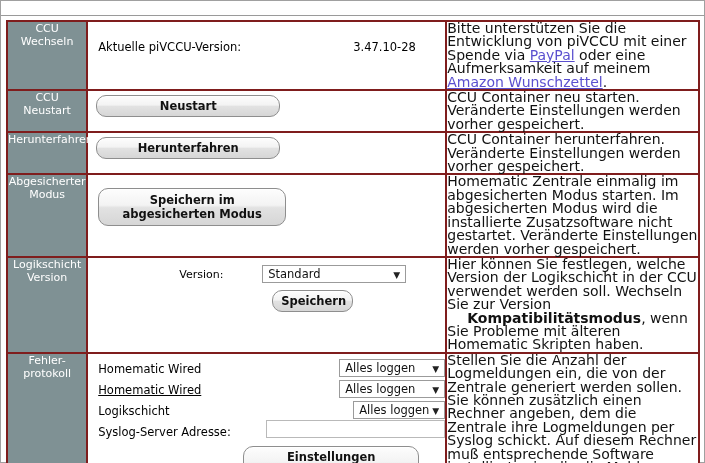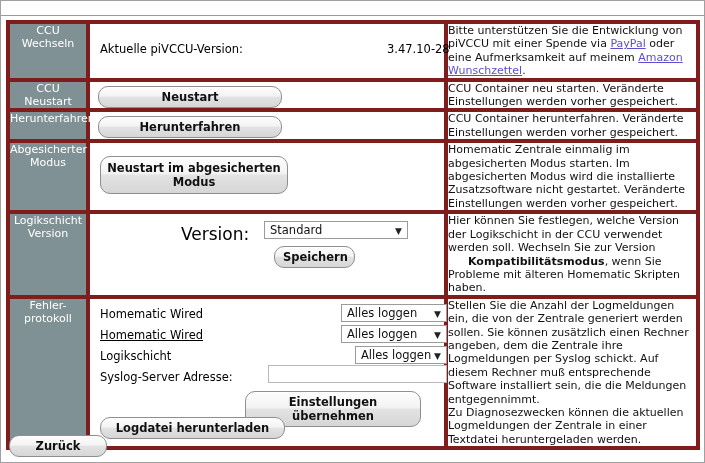--- a/index.html
+++ b/index.html
@@ -46,21 +46,21 @@
   
   .maint-table {
     position: absolute;
     left: 5px;
     top: 19px;
     width: 694px;
     border-collapse: collapse;
     table-layout: fixed;
   }
   .maint-table > tbody > tr > td {
-    border: 4px solid #7f1d1d;
+    border: 2px solid #7f1d1d;
     vertical-align: top;
     padding: 0;
   }
   .col-label  { width: 80px; }
   .col-body   { width: 358px; }
   .col-desc   { width: 252px; }
 
   td.cell-label {
     background: #7f9194;
     color: #ffffff;
@@ -71,21 +71,21 @@
     padding: 2px 3px;
   }
   td.cell-body {
     background: #ffffff;
     padding: 0;
     border-radius: 27px;
   }
   td.cell-desc {
     background: #ffffff;
     padding: 2px 4px 2px 5px;
-    font-size: 11px;
+    font-size: 14px;
     line-height: 13.4px;
     color: #111111;
   }
   td.cell-desc b { font-weight: bold; padding-left: 20px; }
   td.cell-desc a {
     color: #5a4fcf;
     text-decoration: underline;
   }
 
   
@@ -115,21 +115,20 @@
     position: absolute;
     left: 10px; top: 18px;
     font-size: 11.5px;
     white-space: nowrap;
   }
   .sw-value {
     position: absolute;
     left: 265px; top: 18px;
     font-size: 11.5px;
     white-space: nowrap;
-    margin-left: 32px;
   }
 
   
   .btnrow {
     position: relative;
     height: 26px;
   }
   .btnrow .btn {
     position: absolute;
     top: 4px;
@@ -144,21 +143,21 @@
     width: 188px;
     padding: 4px 6px;
     line-height: 14px;
   }
 
   
   .logik-row { position: relative; height: 64px; }
   .logik-row .field-label {
     position: absolute;
     left: 91px; top: 10px;
-    font-size: 17px;
+    font-size: 11px;
   }
   .select-box {
     box-sizing: border-box;
     border: 1px solid #9b9b9b;
     background: #ffffff;
     font-family: "DejaVu Sans", "Liberation Sans", sans-serif;
     font-size: 11.5px;
     color: #111111;
     height: 18px;
     line-height: 16px;
@@ -297,21 +296,21 @@
         <td class="cell-desc">CCU Container herunterfahren. Veränderte Einstellungen werden vorher gespeichert.</td>
       </tr>
 
       <tr>
         <td class="cell-label">
           <div>Abgesicherter</div>
           <div>Modus</div>
         </td>
         <td class="cell-body">
           <div class="safe-row">
-            <div class="btn btn-safemode">Neustart im abgesicherten Modus</div>
+            <div class="btn btn-safemode">Speichern im abgesicherten Modus</div>
           </div>
         </td>
         <td class="cell-desc">Homematic Zentrale einmalig im abgesicherten Modus starten. Im abgesicherten Modus wird die installierte Zusatzsoftware nicht gestartet. Veränderte Einstellungen werden vorher gespeichert.</td>
       </tr>
 
       <tr>
         <td class="cell-label">
           <div>Logikschicht</div>
           <div>Version</div>
         </td>
@@ -362,17 +361,14 @@
             <div class="btn btn-download">Logdatei herunterladen</div>
           </div>
         </td>
         <td class="cell-desc" style="white-space:pre-line;">Stellen Sie die Anzahl der Logmeldungen ein, die von der Zentrale generiert werden sollen. Sie können zusätzlich einen Rechner angeben, dem die Zentrale ihre Logmeldungen per Syslog schickt. Auf diesem Rechner muß entsprechende Software installiert sein, die die Meldungen entgegennimmt.
 Zu Diagnosezwecken können die aktuellen Logmeldungen der Zentrale in einer Textdatei heruntergeladen werden.</td>
       </tr>
 
     </tbody>
   </table>
 
-  <div class="back-wrap">
-    <div class="btn btn-back">Zurück</div>
-  </div>
 
 </div>
 
 </body></html>

